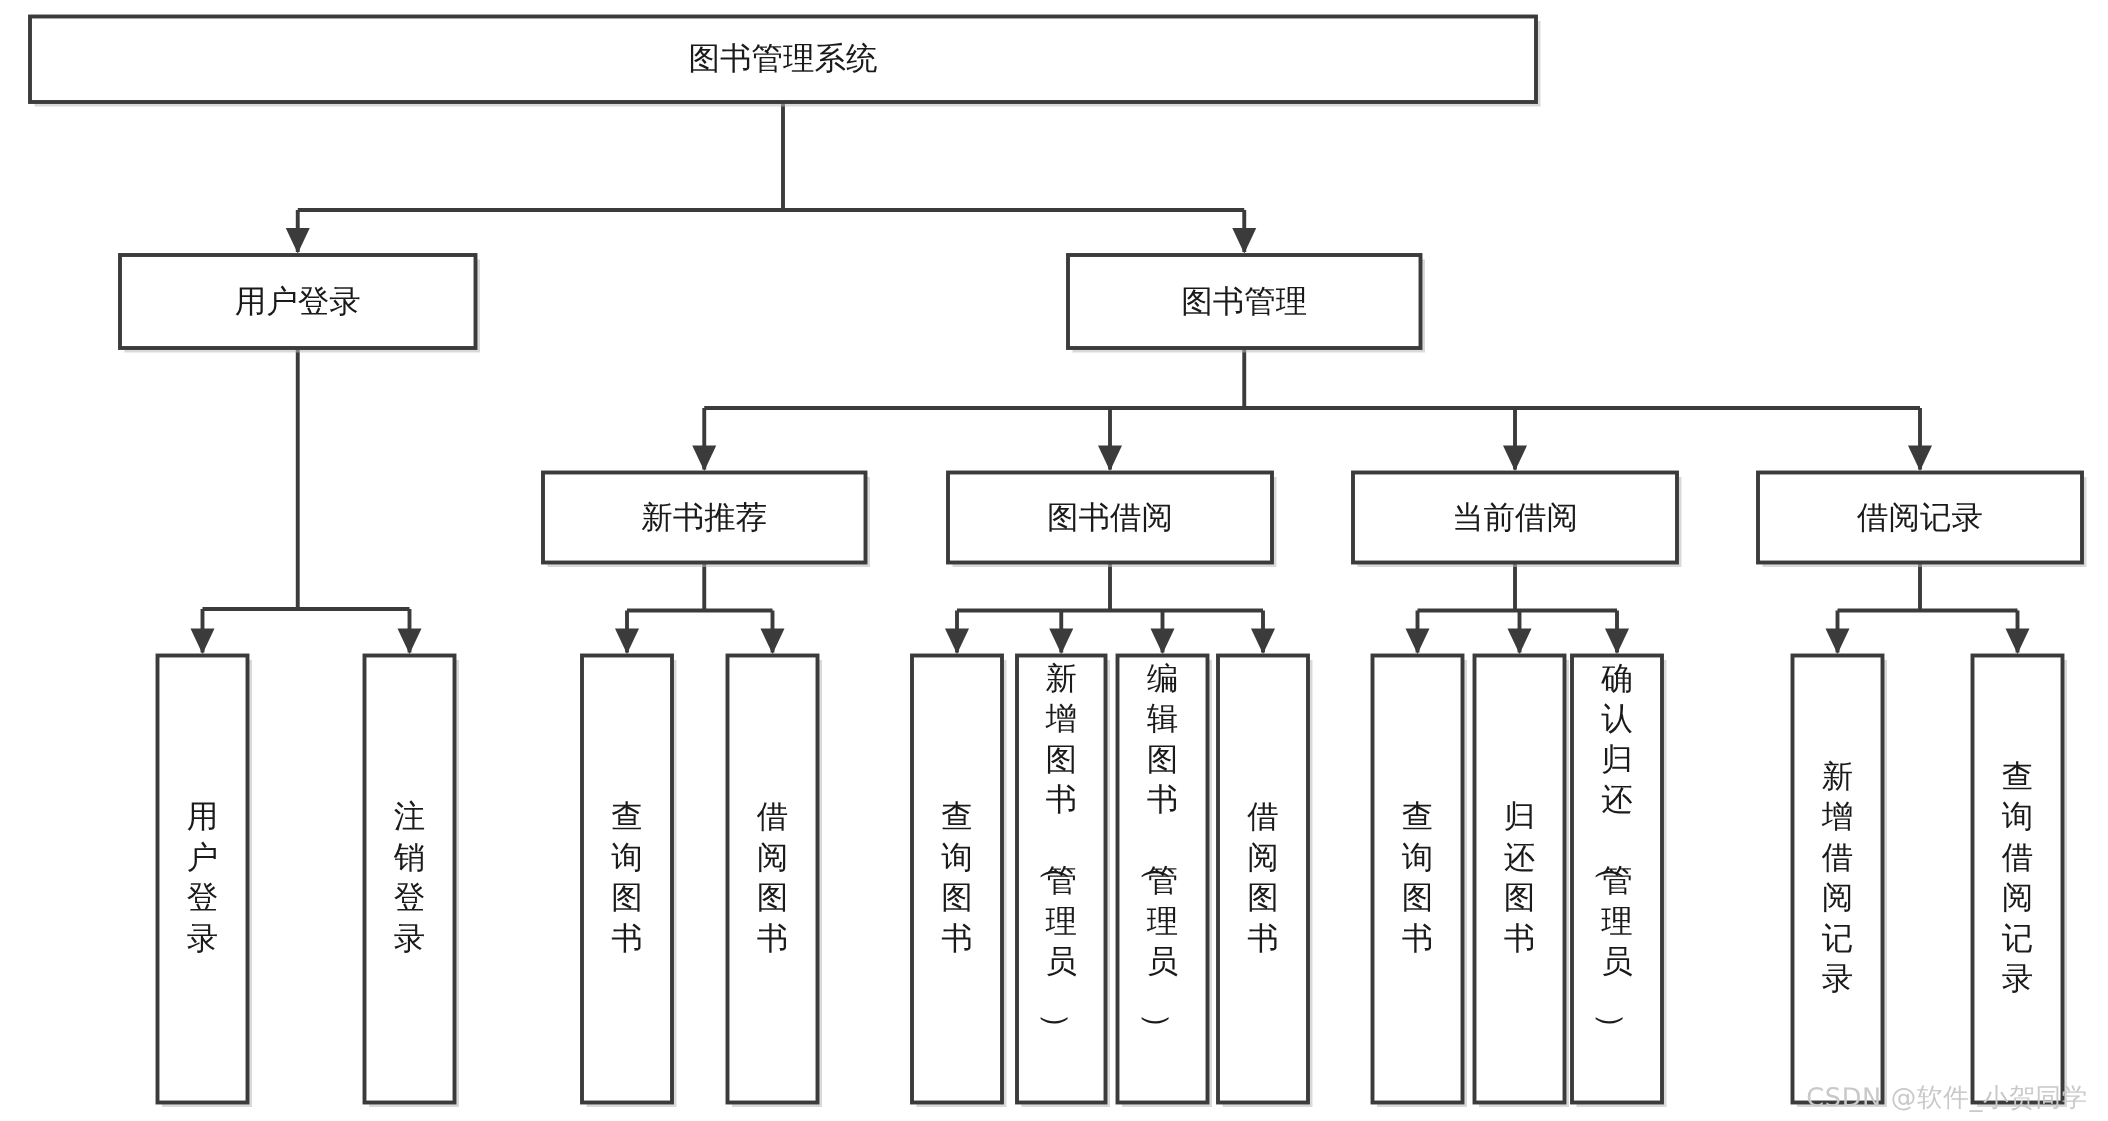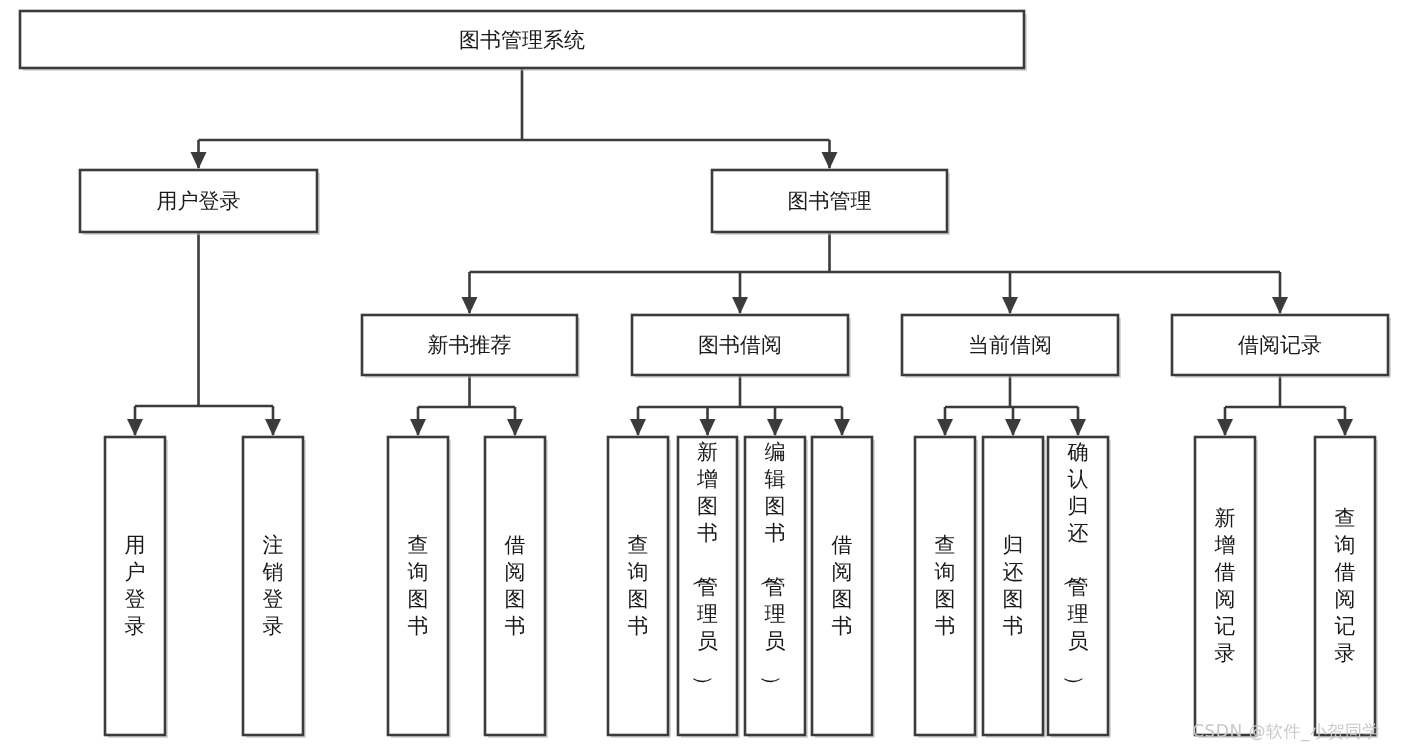--- a/index.html
+++ b/index.html
@@ -52,21 +52,21 @@
     dominant-baseline: middle;
   }
   .node-label-v {
     font-family: "DejaVu Sans", "Liberation Sans", sans-serif;
     font-size: 21px;
     fill: #1a1a1a;
     text-anchor: middle;
   }
   .watermark {
     position: absolute;
-    right: 25px;
+    right: 13px;
     bottom: 4px;
     font-family: "DejaVu Sans", "Liberation Sans", sans-serif;
     font-size: 17px;
     color: #c9c9c9;
     white-space: nowrap;
     letter-spacing: 0.5px;
   }
 </style>
 </head>
 <body>

